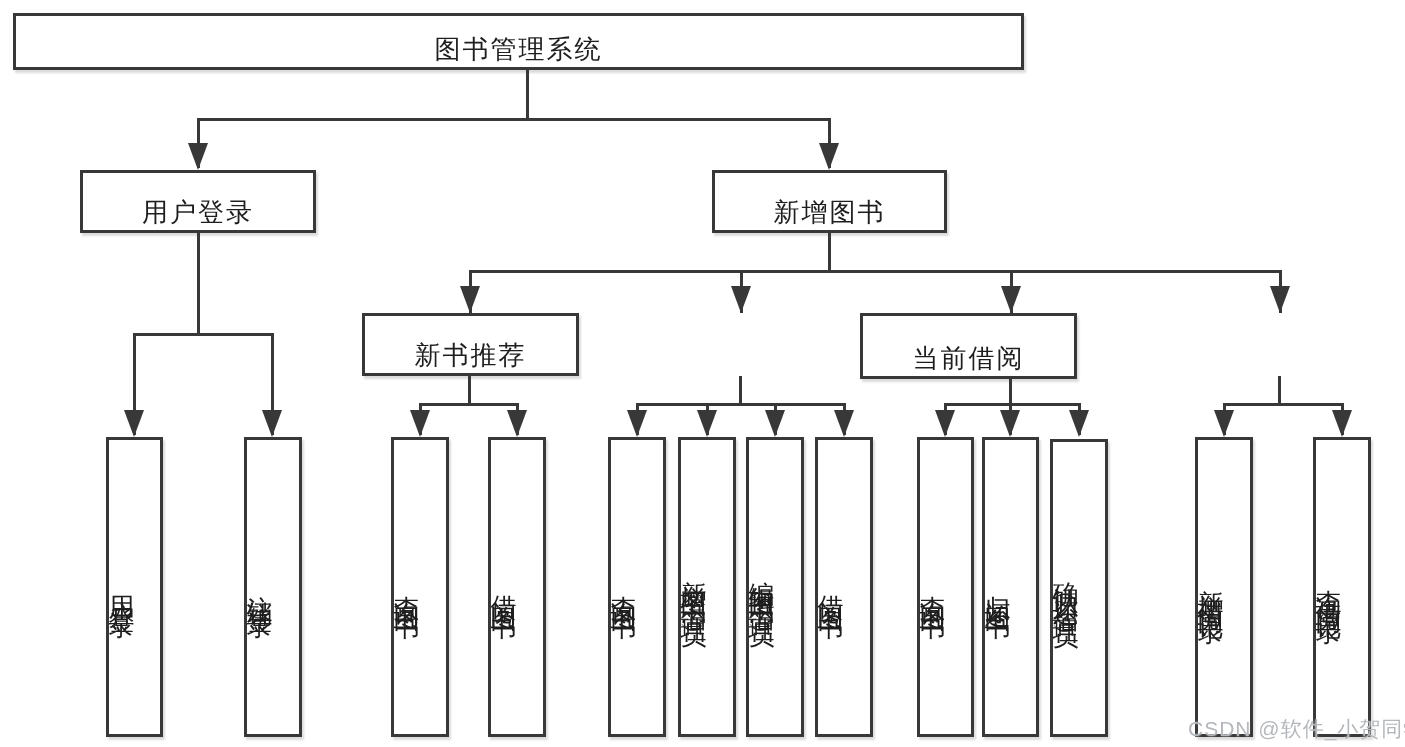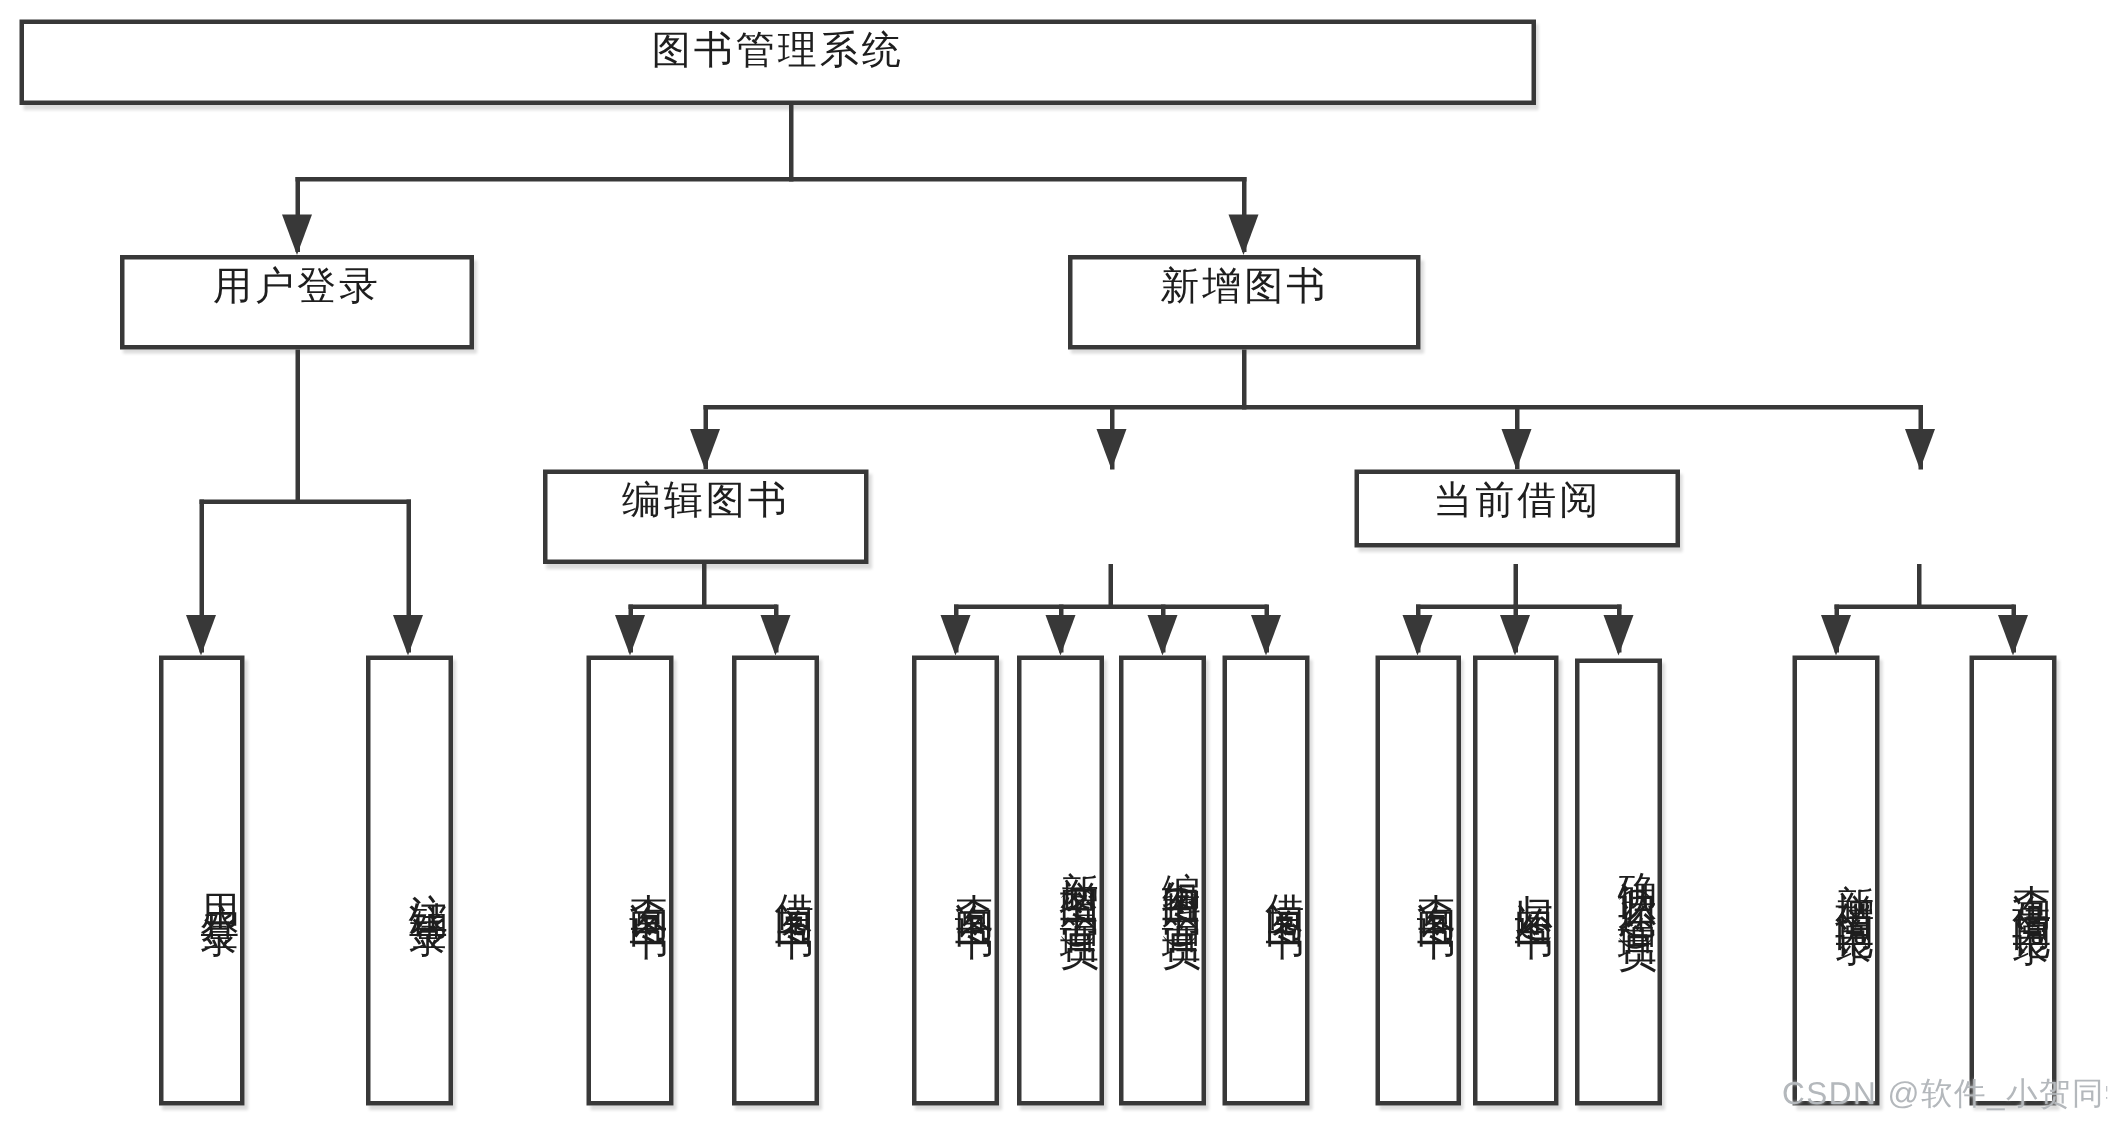--- a/index.html
+++ b/index.html
@@ -2,21 +2,21 @@
 <html><head>
 <meta charset="utf-8">
 <style>
   html,body { margin:0; padding:0; background:#ffffff; }
   .canvas {
     position:relative; width:1405px; height:747px; background:#ffffff;
     font-family:"Liberation Sans", sans-serif; overflow:hidden;
   }
   .box {
     position:absolute; background:#ffffff; border:3px solid #383838;
-    box-sizing:border-box; display:flex; align-items:flex-start; justify-content:center;
+    box-sizing:border-box; display:flex; align-items:flex-end; justify-content:center;
     color:#1e1e1e; box-shadow:2px 3px 2px rgba(0,0,0,0.14);
   }
   .box.h { font-size:26px; letter-spacing:2px; }
   .box.v {
     writing-mode:vertical-rl; font-size:26px; letter-spacing:6px;
     line-height:1;
   }
   .line { position:absolute; background:#383838; }
   .arrowhead {
     position:absolute; width:0; height:0;
@@ -65,23 +65,23 @@
   <div class="line" style="left:469px;top:270px;width:3px;height:43px"></div>
   <div class="arrowhead" style="left:460px;top:286px"></div>
   <div class="line" style="left:740px;top:270px;width:3px;height:43px"></div>
   <div class="arrowhead" style="left:731px;top:286px"></div>
   <div class="line" style="left:1010px;top:270px;width:3px;height:43px"></div>
   <div class="arrowhead" style="left:1001px;top:286px"></div>
   <div class="line" style="left:1279px;top:270px;width:3px;height:43px"></div>
   <div class="arrowhead" style="left:1270px;top:286px"></div>
 
   <div class="box h" style="left:362px;top:313px;width:217px;height:63px">
-    <span>编辑图书</span>
+    <span>新书推荐</span>
   </div>
-  <div class="box h" style="left:903px;top:313px;width:217px;height:52px">
+  <div class="box h" style="left:860px;top:313px;width:217px;height:66px">
     <span>当前借阅</span>
   </div>
 
   <div class="line" style="left:468px;top:376px;width:3px;height:30px"></div>
   <div class="line" style="left:419px;top:403px;width:99px;height:3px"></div>
   <div class="line" style="left:419px;top:403px;width:3px;height:32px"></div>
   <div class="arrowhead" style="left:410px;top:410px"></div>
   <div class="line" style="left:516px;top:403px;width:3px;height:32px"></div>
   <div class="arrowhead" style="left:507px;top:410px"></div>
 

